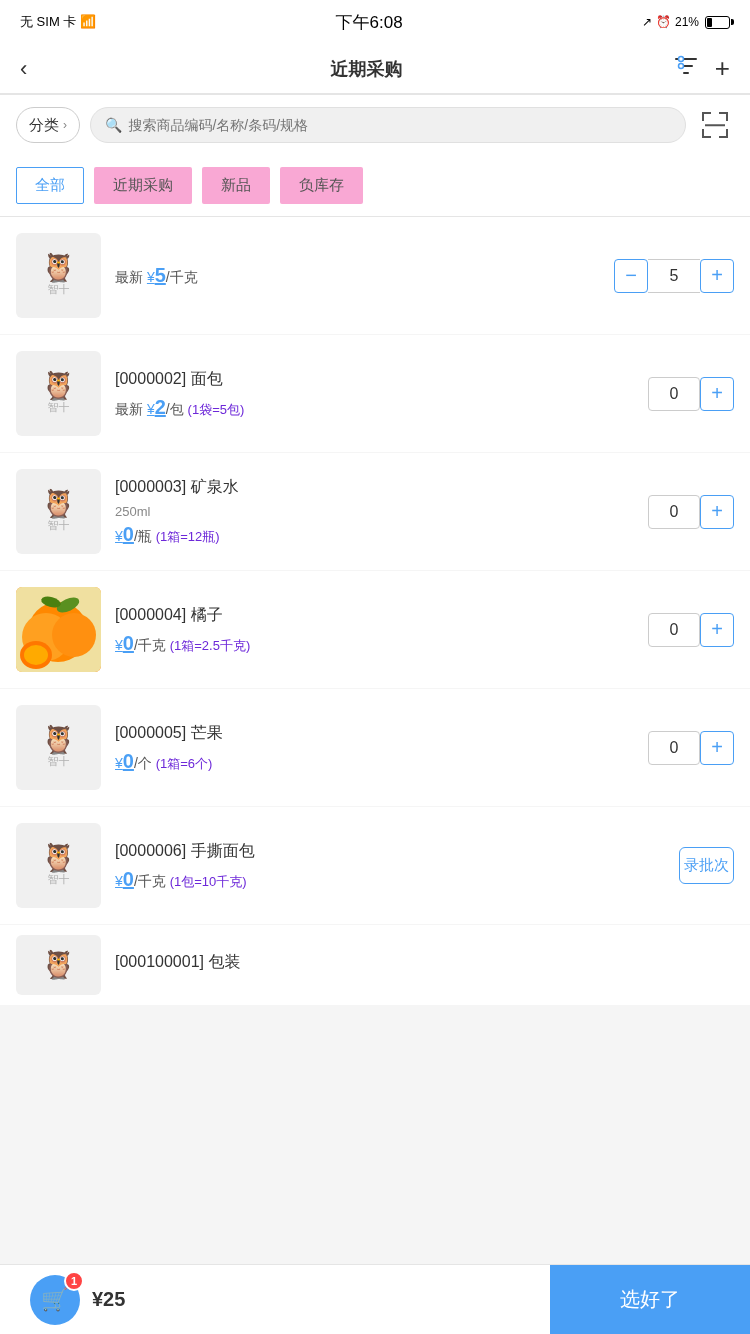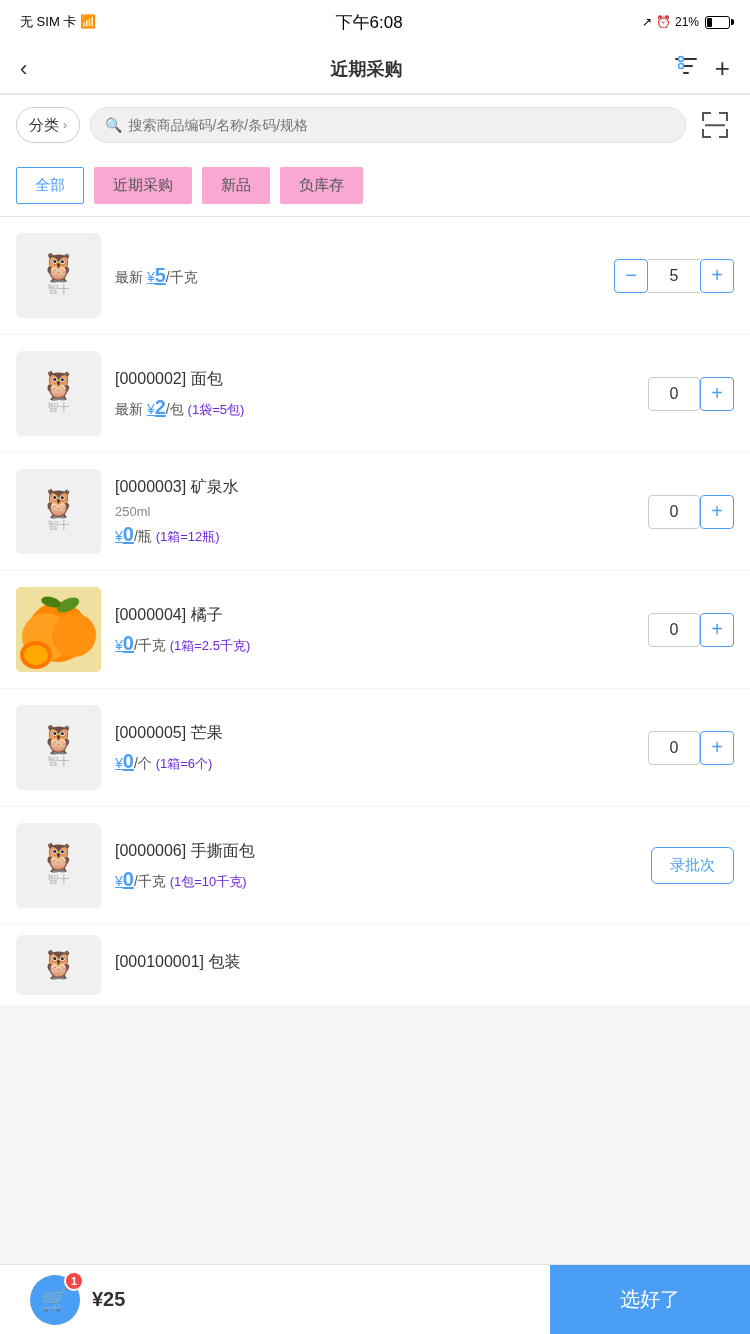--- a/index.html
+++ b/index.html
@@ -216,21 +216,21 @@
       font-size: 16px;
       color: #333;
       background: #fff;
       outline: none;
     }
     .batch-btn {
       border: 1.5px solid #4A9FF5;
       color: #4A9FF5;
       background: #fff;
       border-radius: 6px;
-      padding: 8px 18px;
+      padding: 8px 4px;
       font-size: 15px;
       cursor: pointer;
     }
 
     
     .bottom-bar {
       position: fixed;
       bottom: 0; left: 0; width: 750px;
       height: 70px;
       background: #fff;

